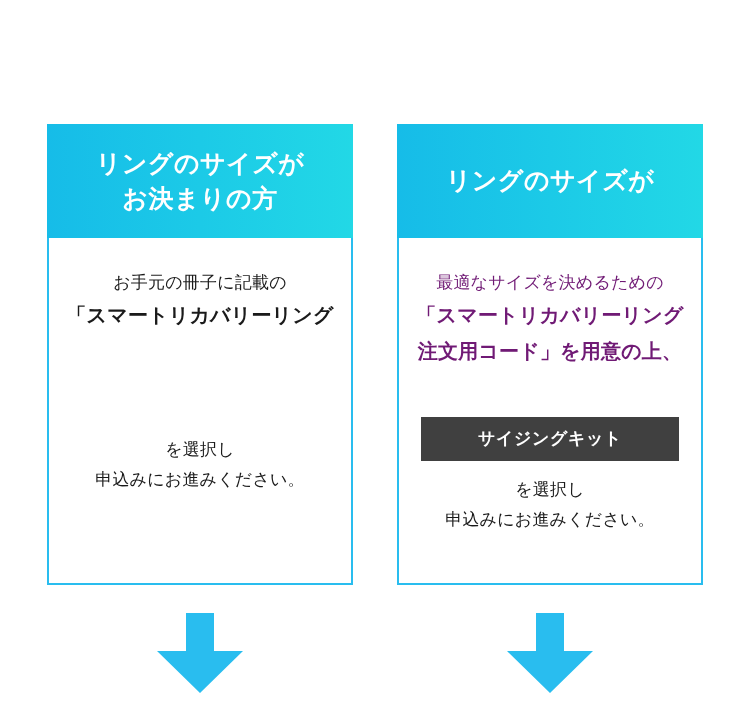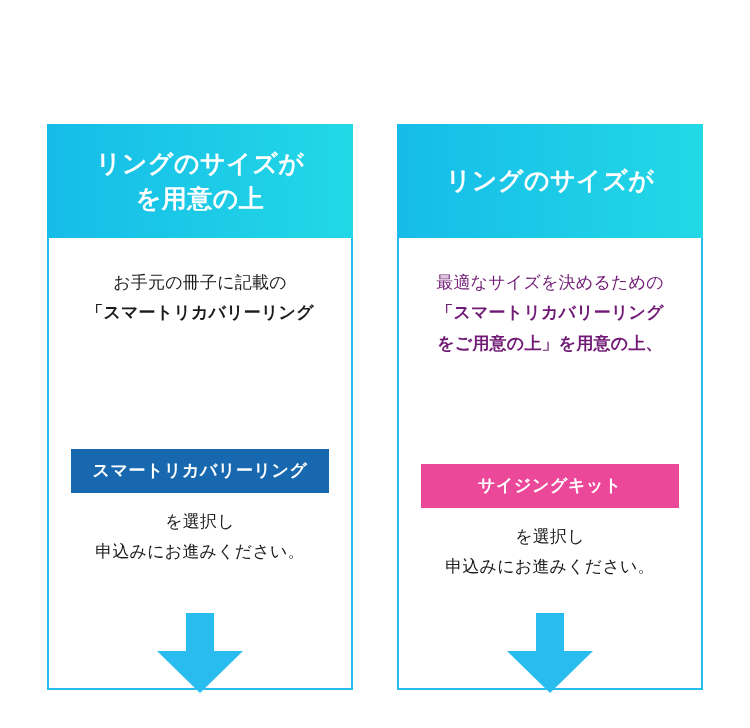--- a/index.html
+++ b/index.html
@@ -36,36 +36,36 @@
     line-height:1.42;
     letter-spacing:0.5px;
     text-align:center;
   }
   .card-header .hl { display:block; white-space:nowrap; }
 
   .card-body {
     border:2px solid #29BDEF;
     border-top:none;
     background:#ffffff;
-    height:452px;
+    height:347px;
     padding:30px 14px 0 14px;
     display:flex;
     flex-direction:column;
     align-items:center;
   }
 
   .body-copy {
     text-align:center;
     font-size:17px;
     line-height:1.78;
     color:#1a1a1a;
     letter-spacing:0.2px;
   }
   .body-copy .ln { display:block; white-space:nowrap; }
-  .body-copy .ln.b { font-weight:bold; font-size:17px; }
+  .body-copy .ln.b { font-weight:bold; font-size:20px; }
 
   .cta {
     display:block;
     width:258px;
     height:44px;
     line-height:44px;
     text-align:center;
     color:#ffffff;
     font-weight:bold;
     font-size:17px;
@@ -104,33 +104,32 @@
 </style>
 </head>
 <body>
 
 <div id="stage" style="background: rgb(255, 255, 255);">
 
   <div class="card left">
 
     <div class="card-header" style="background: linear-gradient(90deg, rgb(22, 188, 232) 0%, rgb(34, 216, 230) 100%); color: rgb(255, 255, 255);">
       <span class="hl">リングのサイズが</span>
-      <span class="hl">を用意の上</span>
+      <span class="hl">お決まりの方</span>
     </div>
 
     <div class="card-body" style="border-color: rgb(41, 189, 239);">
 
       <div class="body-copy" style="color: rgb(26, 26, 26);">
         <span class="ln">お手元の冊子に記載の</span>
         <span class="ln b">「スマートリカバリーリング</span>
       </div>
 
       <div class="gap"></div>
 
-      <button class="cta blue" style="background: rgb(24, 104, 176);">スマートリカバリーリング</button>
 
       <div class="tail-copy" style="color: rgb(26, 26, 26);">
         <span class="ln">を選択し</span>
         <span class="ln">申込みにお進みください。</span>
       </div>
 
       <div class="gap"></div>
     </div>
   </div>
 
@@ -144,26 +143,26 @@
 
     <div class="card-header" style="background: linear-gradient(90deg, rgb(22, 188, 232) 0%, rgb(34, 216, 230) 100%); color: rgb(255, 255, 255);">
       <span class="hl">リングのサイズが</span>
     </div>
 
     <div class="card-body" style="border-color: rgb(41, 189, 239);">
 
       <div class="body-copy" style="color: #701a75;">
         <span class="ln">最適なサイズを決めるための</span>
         <span class="ln b">「スマートリカバリーリング</span>
-        <span class="ln b">をご用意の上」を用意の上、</span>
+        <span class="ln b">注文用コード」を用意の上、</span>
       </div>
 
       <div class="gap"></div>
 
-      <button class="cta magenta" style="background: #ec4899; text-align: center;">サイジングキット</button>
+      <button class="cta magenta" style="background: #404040; text-align: center;">サイジングキット</button>
 
       <div class="tail-copy" style="color: rgb(26, 26, 26);">
         <span class="ln">を選択し</span>
         <span class="ln">申込みにお進みください。</span>
       </div>
 
       <div class="gap"></div>
     </div>
   </div>
 

